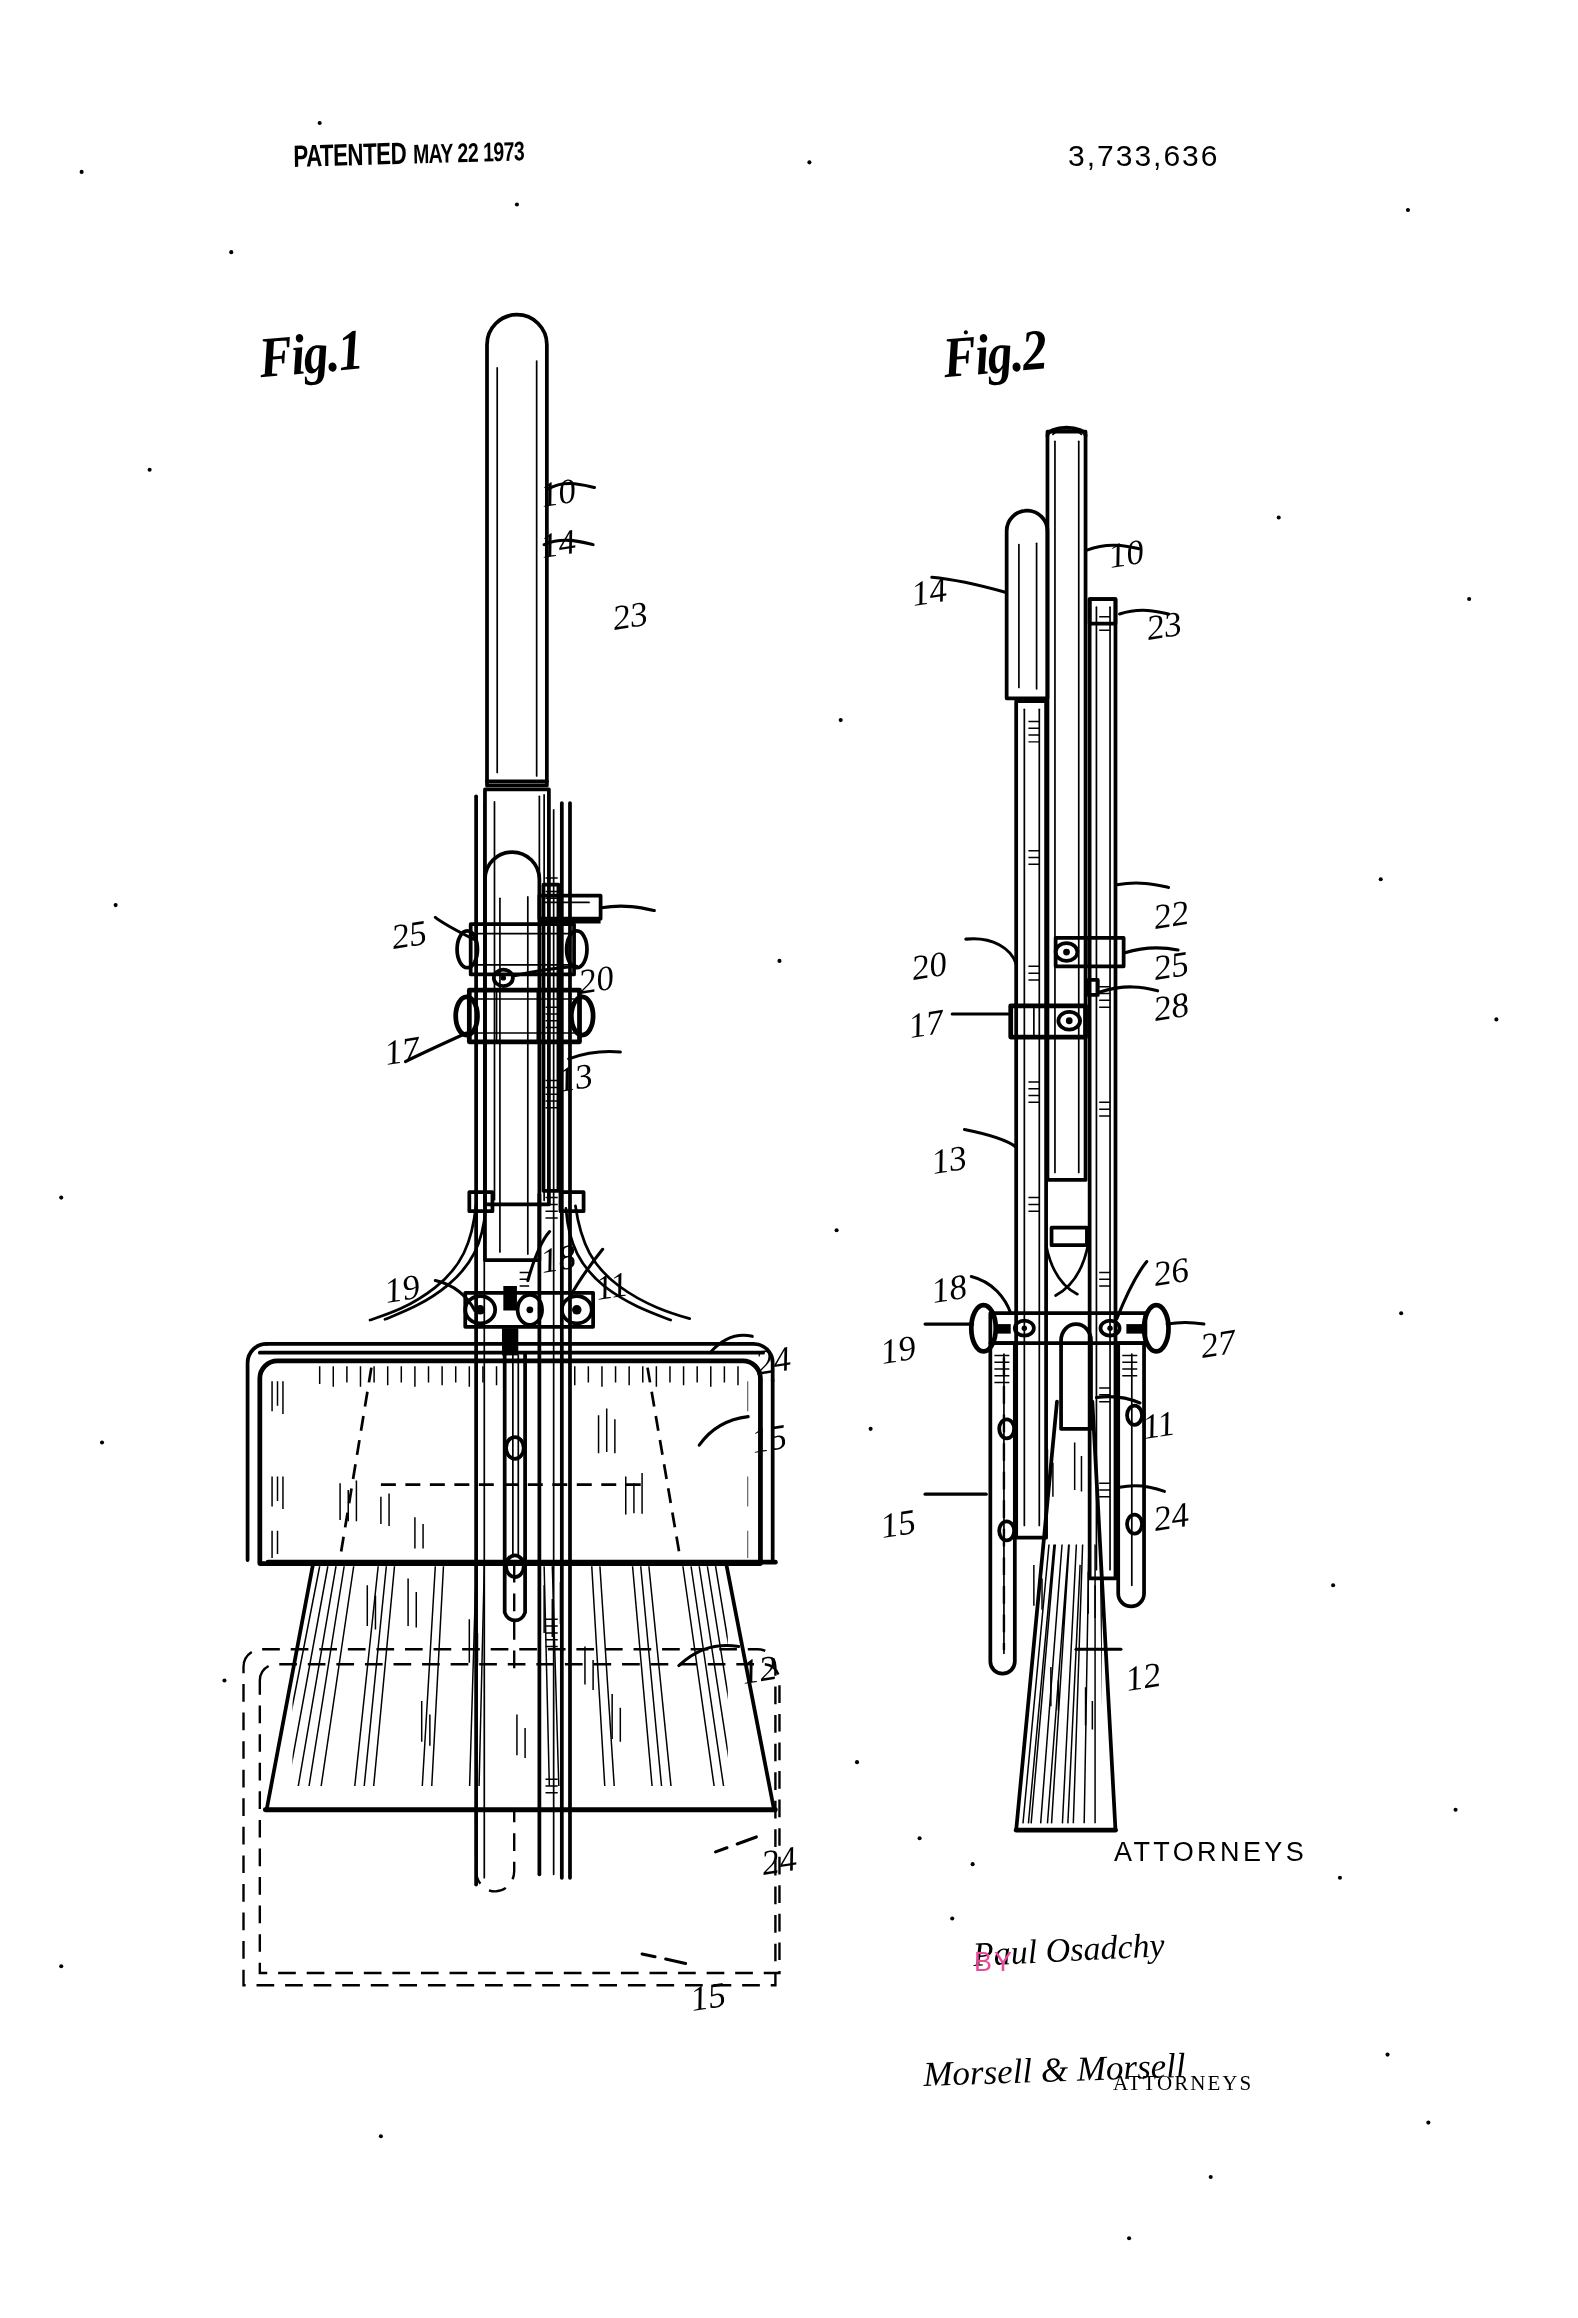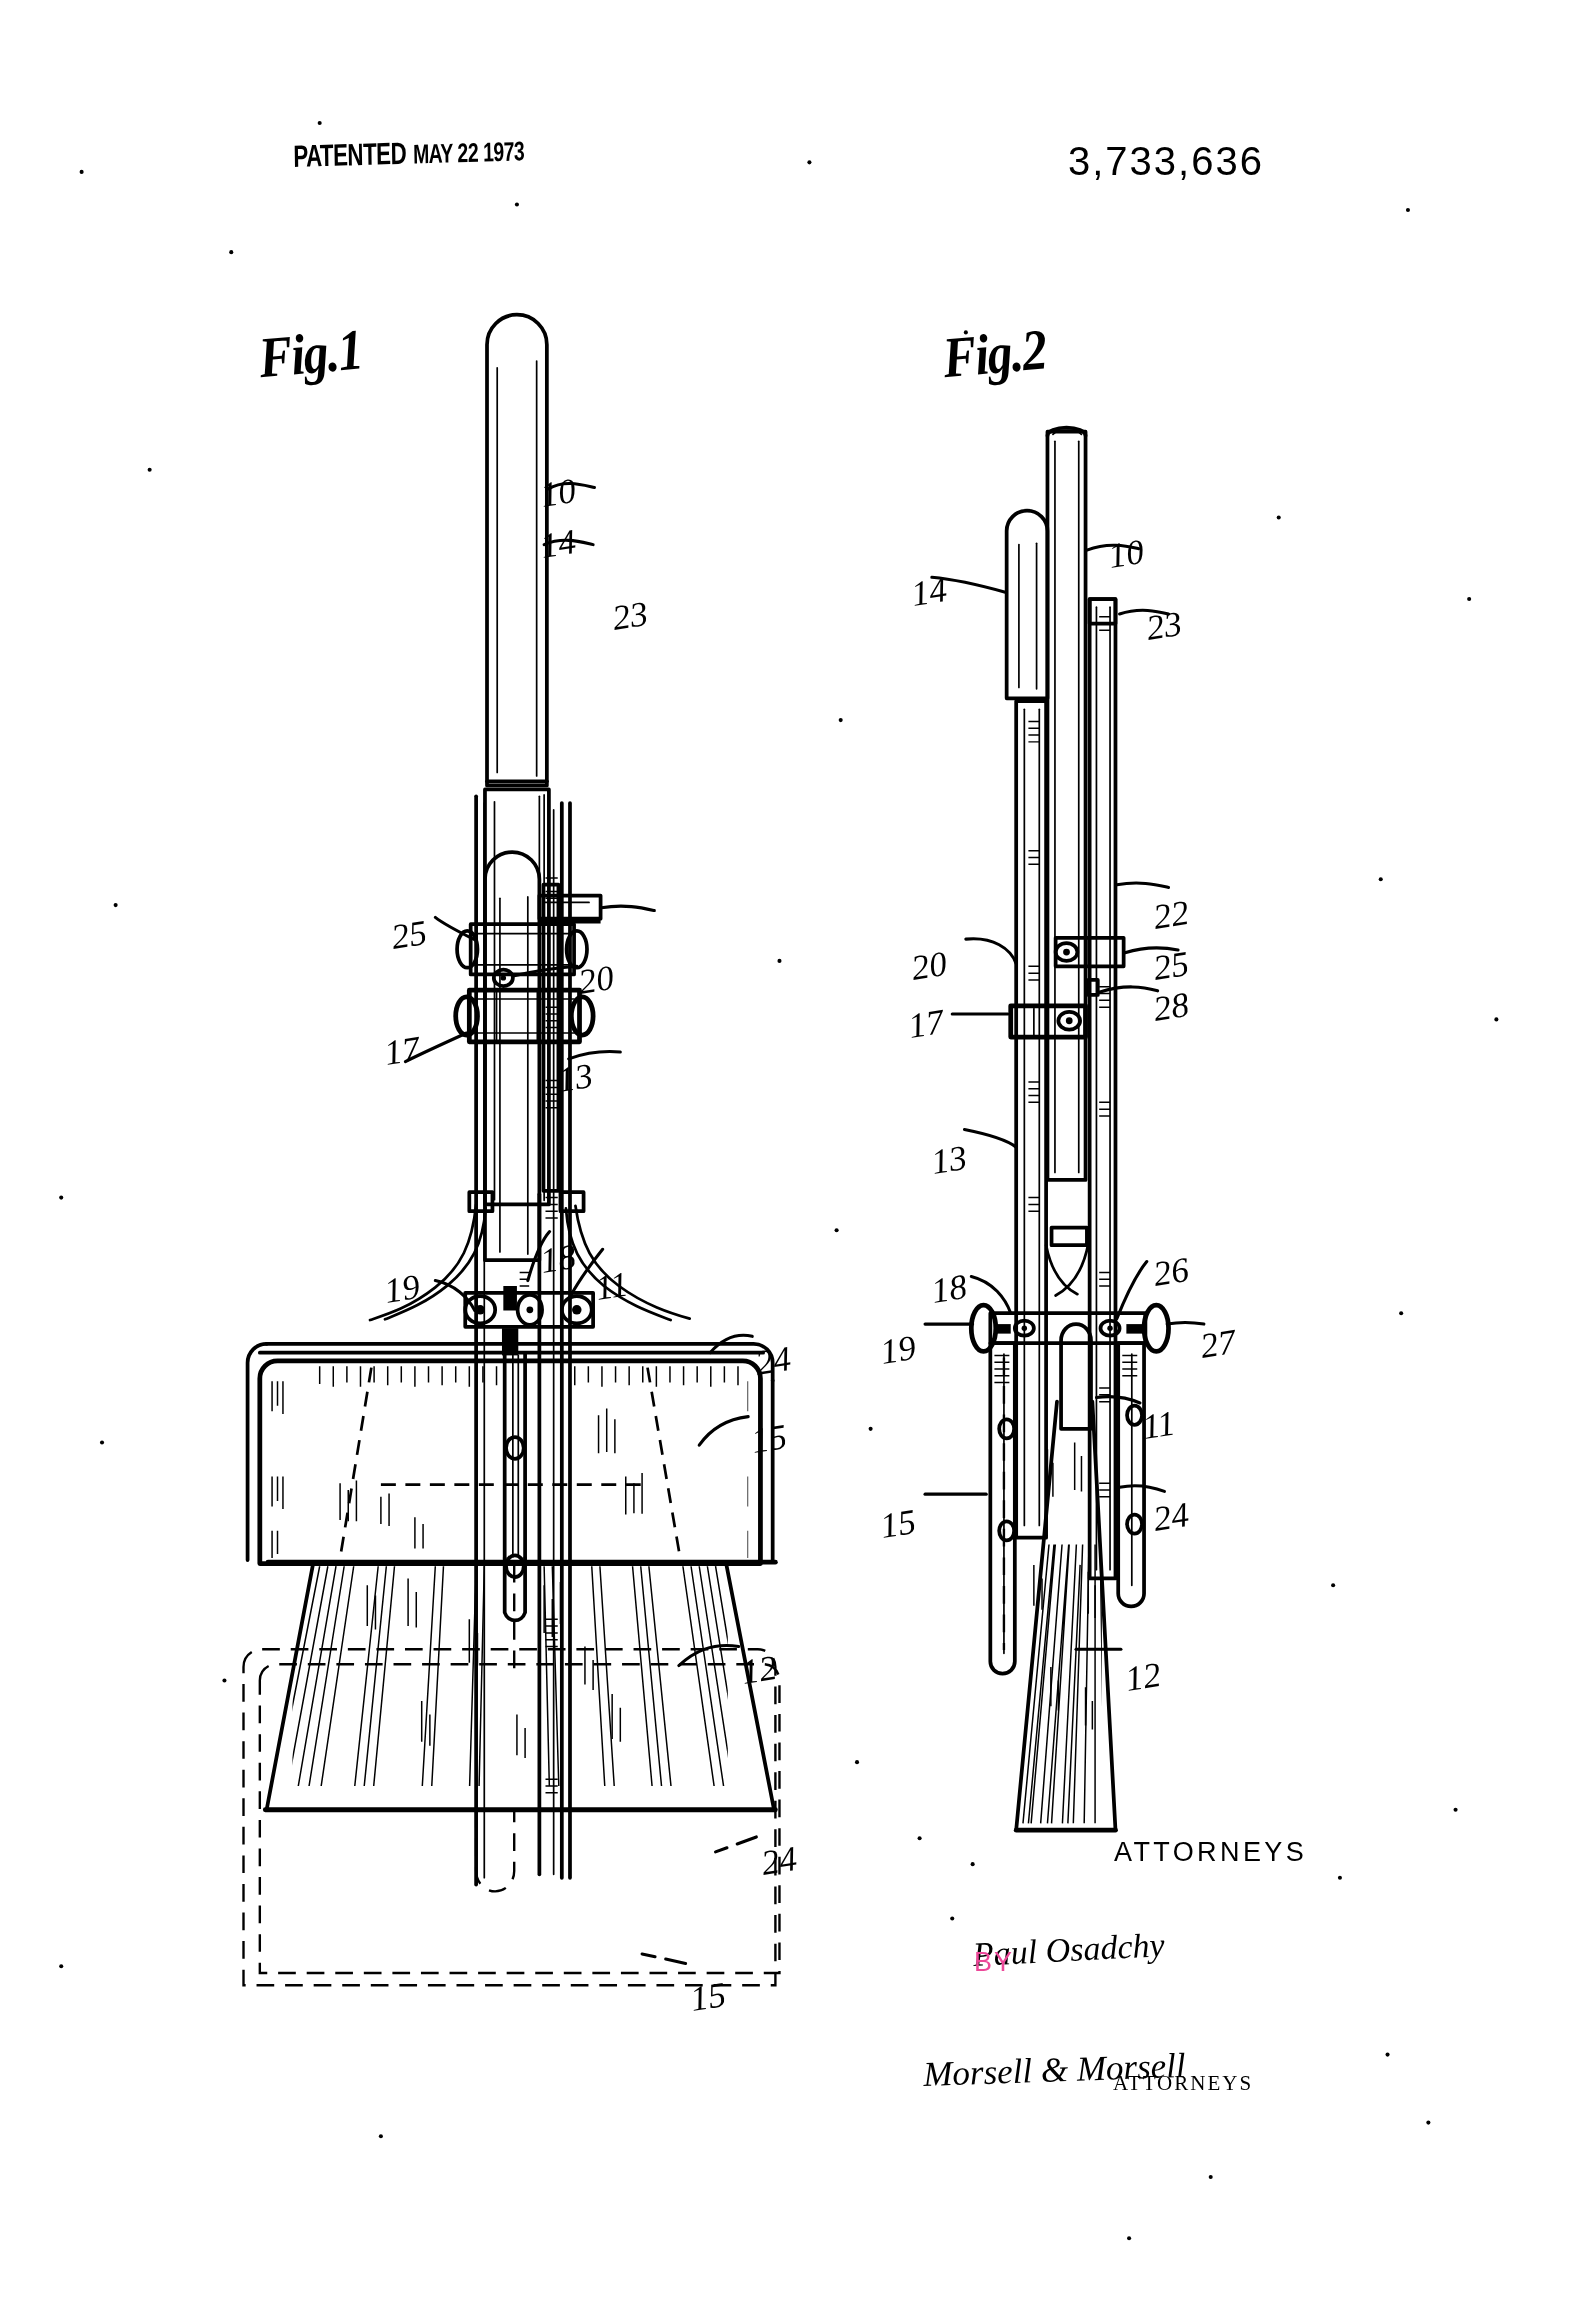--- a/index.html
+++ b/index.html
@@ -40,21 +40,21 @@
   }
   .hdr-left .d {
     font-size: 27px;
   }
   .hdr-right {
     position: absolute;
     left: 1068px;
     top: 139px;
     font-family: "Liberation Sans", sans-serif;
     font-weight: 400;
-    font-size: 40px;
+    font-size: 30px;
     letter-spacing: 2px;
     color: #000;
     white-space: nowrap;
   }
   .figlabel {
     position: absolute;
     font-family: "Liberation Serif", serif;
     font-weight: 700;
     font-style: italic;
     font-size: 50px;

